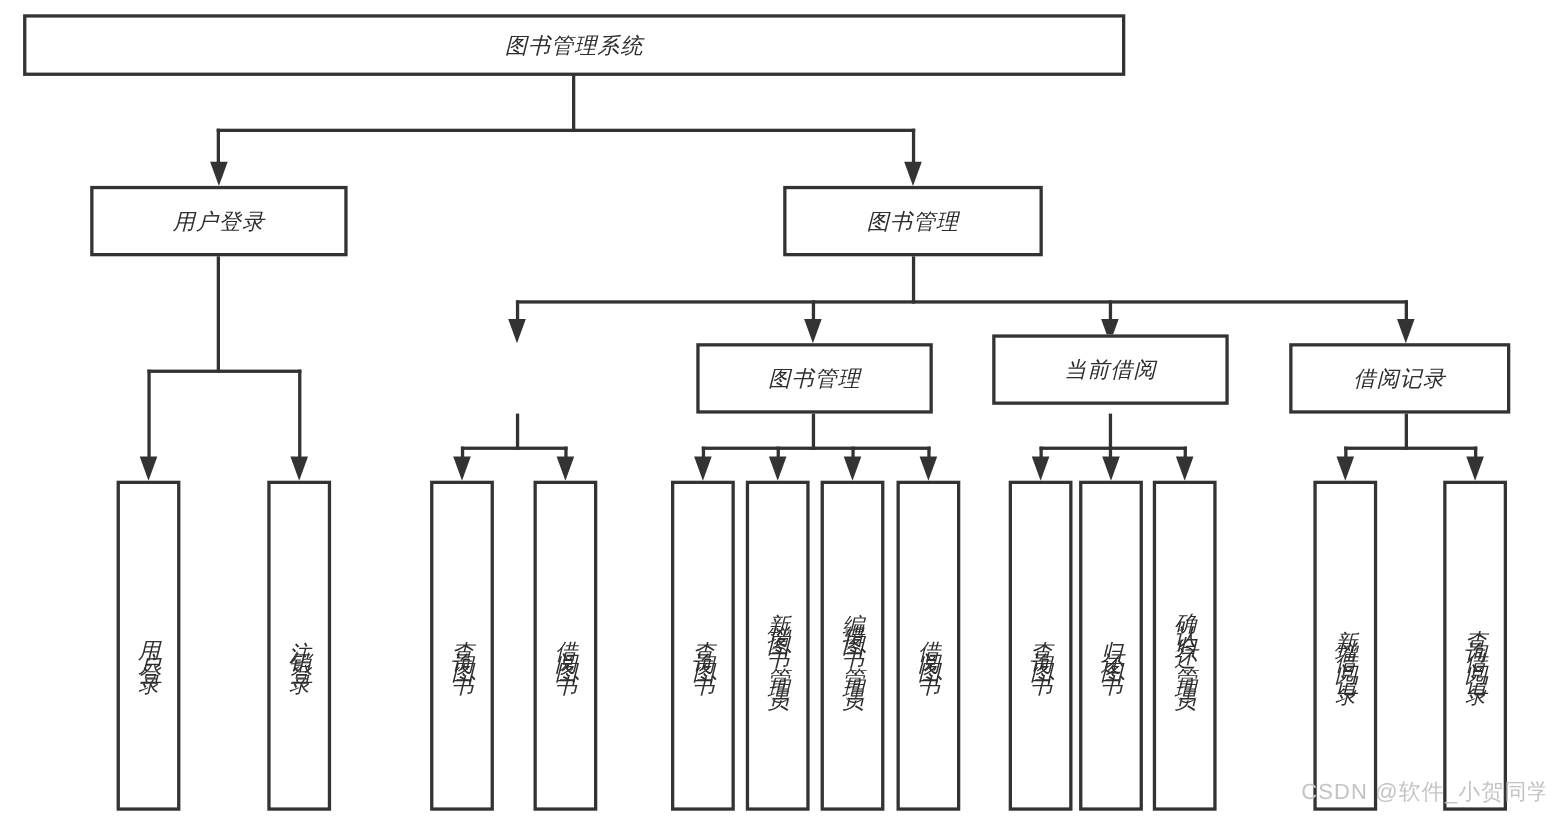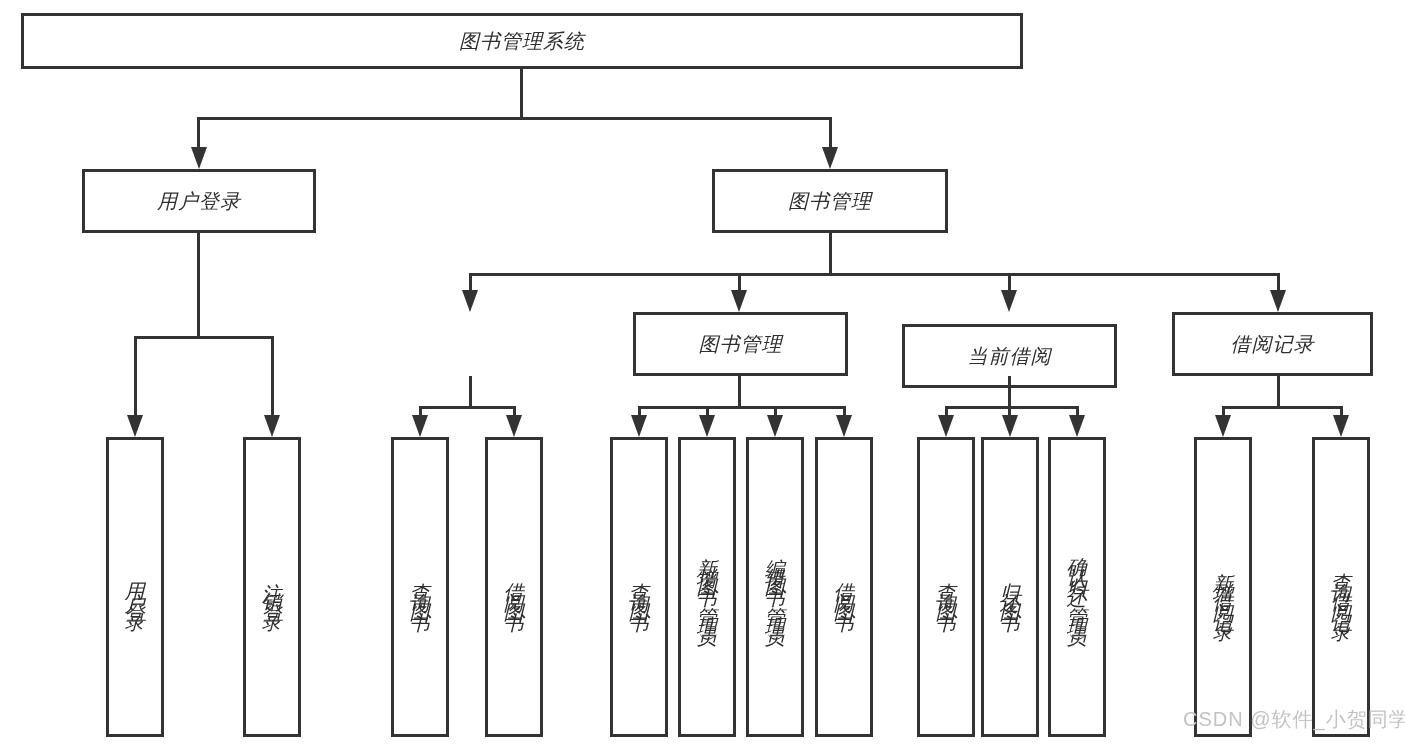--- a/index.html
+++ b/index.html
@@ -96,21 +96,21 @@
   <div class="vl" style="left:469px; top:273px; height:20px;"></div>
   <div class="arrow" style="left:462px; top:290px;"></div>
   <div class="vl" style="left:738px; top:273px; height:20px;"></div>
   <div class="arrow" style="left:731px; top:290px;"></div>
   <div class="vl" style="left:1008px; top:273px; height:20px;"></div>
   <div class="arrow" style="left:1001px; top:290px;"></div>
   <div class="vl" style="left:1277px; top:273px; height:20px;"></div>
   <div class="arrow" style="left:1270px; top:290px;"></div>
 
   <div class="box h" style="left:633px; top:312px; width:215px; height:64px;">图书管理</div>
-  <div class="box h" style="left:902px; top:324px; width:215px; height:64px;">当前借阅</div>
+  <div class="box h" style="left:902px; top:304px; width:215px; height:64px;">当前借阅</div>
   <div class="box h" style="left:1172px; top:312px; width:201px; height:64px;">借阅记录</div>
 
   <div class="vl" style="left:469px; top:376px; height:33px;"></div>
   <div class="hl" style="left:419px; top:406px; width:97px;"></div>
   <div class="vl" style="left:419px; top:406px; height:12px;"></div>
   <div class="arrow" style="left:412px; top:415px;"></div>
   <div class="vl" style="left:513px; top:406px; height:12px;"></div>
   <div class="arrow" style="left:506px; top:415px;"></div>
 
   <div class="vl" style="left:738px; top:376px; height:33px;"></div>

